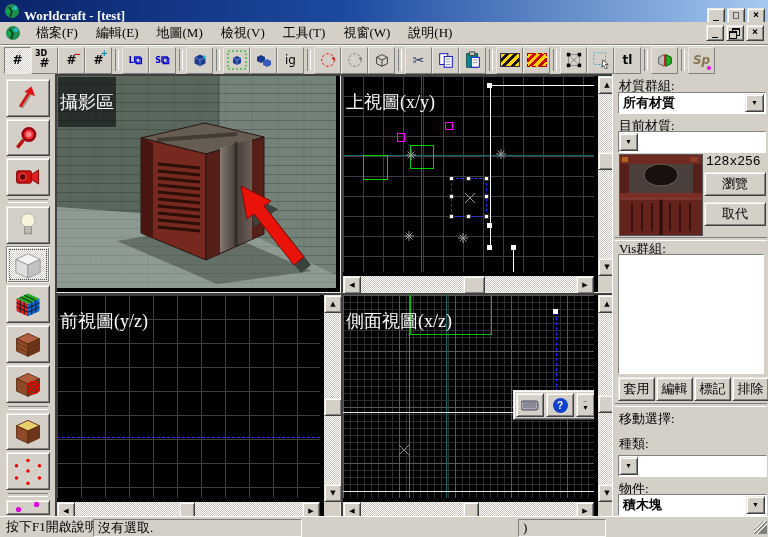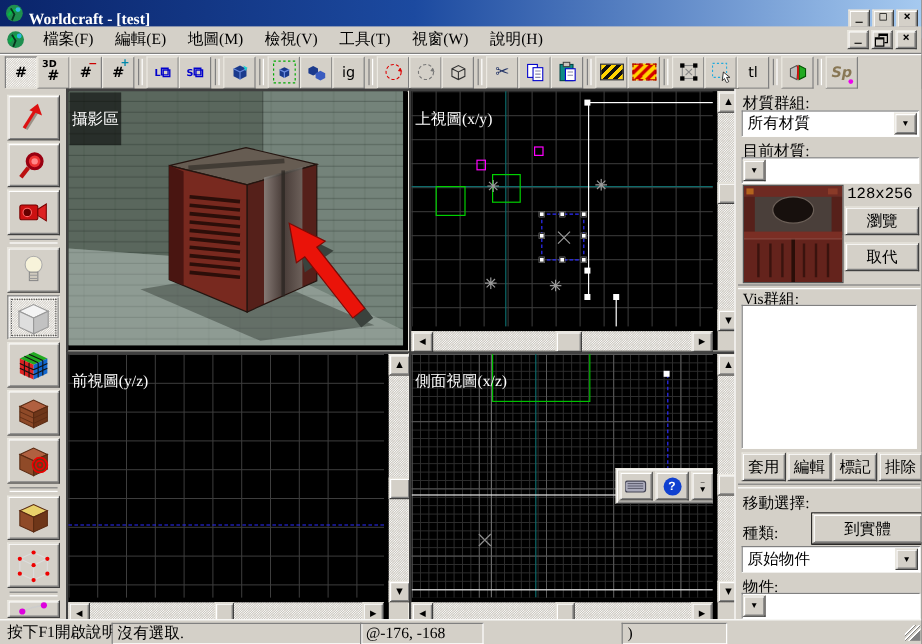--- a/index.html
+++ b/index.html
@@ -37,21 +37,21 @@
   #sidebar{position:absolute;left:0;top:74px;width:55px;height:442px;background:#d4d0c8;
     display:flex;flex-direction:column;align-items:center;padding-top:4px;box-sizing:border-box;}
   .stool{width:42px;height:38px;margin:1px 0;display:flex;align-items:center;justify-content:center;}
   .stool.selected{border-color:#808080 #ece9e2 #ece9e2 #808080;
     background-image:linear-gradient(45deg,#fff 25%,transparent 25% 75%,#fff 75%),
                      linear-gradient(45deg,#fff 25%,transparent 25% 75%,#fff 75%);
     background-size:2px 2px;background-position:0 0,1px 1px;outline:1px dotted #555;outline-offset:-4px;}
   .ssep{width:40px;height:2px;margin:2px 0;border-top:1px solid #808080;border-bottom:1px solid #fff;}
   
   .vp{position:absolute;border:2px solid;border-color:#404040 #ece9e2 #ece9e2 #404040;background:#000;}
-  .vp-label{position:absolute;left:1px;top:1px;color:#fff;font-size:13px;background:rgba(0,0,0,.55);
+  .vp-label{position:absolute;left:1px;top:1px;color:#fff;font-size:18px;background:rgba(0,0,0,.55);
     padding:13px 2px;z-index:5;white-space:nowrap;}
   .grid-top{background-color:#000;background-image:
      linear-gradient(#3d3d3d 1px,transparent 1px),linear-gradient(90deg,#3d3d3d 1px,transparent 1px);
      background-size:20px 20px;}
   .grid-front{background-color:#000;background-image:
      linear-gradient(#3d3d3d 1px,transparent 1px),linear-gradient(90deg,#3d3d3d 1px,transparent 1px);
      background-size:24px 24px;}
   .grid-side{background-color:#000;background-image:
      linear-gradient(#5a5a5a 1px,transparent 1px),linear-gradient(90deg,#5a5a5a 1px,transparent 1px),
      linear-gradient(#2e2e2e 1px,transparent 1px),linear-gradient(90deg,#2e2e2e 1px,transparent 1px);
@@ -60,21 +60,21 @@
   .dither{background-color:#cac6be;background-image:
      linear-gradient(45deg,#fff 25%,transparent 25% 75%,#fff 75%),
      linear-gradient(45deg,#fff 25%,transparent 25% 75%,#fff 75%);
      background-size:2px 2px;background-position:0 0,1px 1px;}
   .sba{position:absolute;width:16px;height:16px;display:flex;align-items:center;justify-content:center;
      font-size:7px;color:#000;font-family:"DejaVu Sans",sans-serif;}
   .sbt{position:absolute;}
   
   #rightpanel{position:absolute;left:612px;top:74px;width:156px;height:442px;background:#d4d0c8;border-left:1px solid #fff;}
   .dd{position:absolute;height:20px;background:#fff;display:flex;align-items:center;}
-  .dd .ddtext{flex:1;padding-left:4px;font-size:13px;white-space:nowrap;overflow:hidden;}
+  .dd .ddtext{flex:1;padding-left:4px;font-size:13px;white-space:nowrap;overflow:hidden;font-weight:bold;}
   .ddbtn{width:17px;height:16px;margin-right:1px;display:flex;align-items:center;justify-content:center;font-size:7px;}
   .pbtn{position:absolute;display:flex;align-items:center;justify-content:center;font-size:13px;}
   .hsep{position:absolute;height:2px;border-top:1px solid #808080;border-bottom:1px solid #fff;}
   
   #statusbar{position:absolute;left:0;top:516px;width:768px;height:21px;background:#d4d0c8;border-top:1px solid #fff;}
   .sseg{position:absolute;top:2px;height:16px;line-height:15px;padding-left:4px;font-size:13px;white-space:nowrap;overflow:hidden;}
   .grip{position:absolute;right:1px;top:4px;width:13px;height:13px;
     background:linear-gradient(135deg,transparent 0 5px,#fff 5px 6px,#808080 6px 7px,transparent 7px 8px,#fff 8px 9px,#808080 9px 10px,transparent 10px 11px,#fff 11px 12px,#808080 12px 13px);}
   .marker8 path{stroke:#9a9a9a;}
   .selhandle{position:absolute;width:5px;height:5px;background:#fff;border:1px solid #333;box-sizing:border-box;}
@@ -228,21 +228,21 @@
           <rect x="14" y="14" width="4" height="4" fill="#000"></rect>
         </svg>
     </div>
     <div class="tbtn">
       <svg width="18" height="18" viewBox="0 0 20 20">
           <rect x="2" y="2" width="13" height="13" fill="none" stroke="#2ad" stroke-dasharray="2 2"></rect>
           <path d="M12 10l6 5-3 0 2 4-2 1-2-4-2 2z" fill="#fff" stroke="#000" stroke-width=".7"></path>
         </svg>
     </div>
     <div class="tbtn">
-        <span class="ticon" style="font-weight:normal">tl</span>
+        <span class="ticon" style="font-weight:bold">tl</span>
       </div>
     <div class="tsep"></div>
     <div class="tbtn">
       <svg width="18" height="18" viewBox="0 0 20 20">
           <path d="M3 7l6-3 1 3-1 10-6-3z" fill="#bbb" stroke="#555"></path>
           <path d="M11 4l6 3v7l-6 3z" fill="#2a2" stroke="#050"></path>
           <path d="M10 4v13" stroke="#d00" stroke-width="1.5"></path>
         </svg>
     </div>
     <div class="tsep"></div>
@@ -544,32 +544,30 @@
     <div class="hsep" style="left:2px;top:163px;width:152px"></div>
     <div class="abs" style="left:6px;top:166px;font-size:13px">Vis群組:</div>
     <div class="abs flat-sunken" style="left:5px;top:180px;width:144px;height:118px;background:#fff"></div>
     <div class="pbtn raised" style="left:5px;top:303px;width:35px;height:22px">套用</div>
     <div class="pbtn raised" style="left:43px;top:303px;width:35px;height:22px">編輯</div>
     <div class="pbtn raised" style="left:81px;top:303px;width:35px;height:22px">標記</div>
     <div class="pbtn raised" style="left:119px;top:303px;width:35px;height:22px">排除</div>
     <div class="hsep" style="left:2px;top:329px;width:152px"></div>
     <div class="abs" style="left:6px;top:336px;font-size:13px">移動選擇:</div>
     <div class="abs" style="left:6px;top:361px;font-size:13px">種類:</div>
-    <div class="pbtn raised" style="left:64px;top:354px;width:90px;height:23px;box-shadow:0 0 0 1px #000, inset 1px 1px 0 #fff, inset -1px -1px 0 #808080">到實體</div>
     <div class="dd flat-sunken" style="left:5px;top:381px;width:147px">
-      <span class="ddtext">原始物件</span>
       <span class="ddbtn raised">▼</span>
     </div>
     <div class="abs" style="left:6px;top:406px;font-size:13px">物件:</div>
     <div class="dd flat-sunken" style="left:5px;top:420px;width:147px">
+      <span class="ddtext">積木塊</span>
       <span class="ddbtn raised">▼</span>
     </div>
   </div>
 
   <div id="statusbar">
     <div class="sseg" style="left:2px;width:88px">按下F1開啟說明</div>
     <div class="sseg flat-sunken" style="left:93px;width:203px">沒有選取.</div>
-    <div class="sseg flat-sunken" style="left:300px;width:97px">@-176, -168</div>
     <div class="sseg flat-sunken" style="left:518px;width:82px">)</div>
     <div class="grip"></div>
   </div>
 
 </div>
 
 </body></html>

